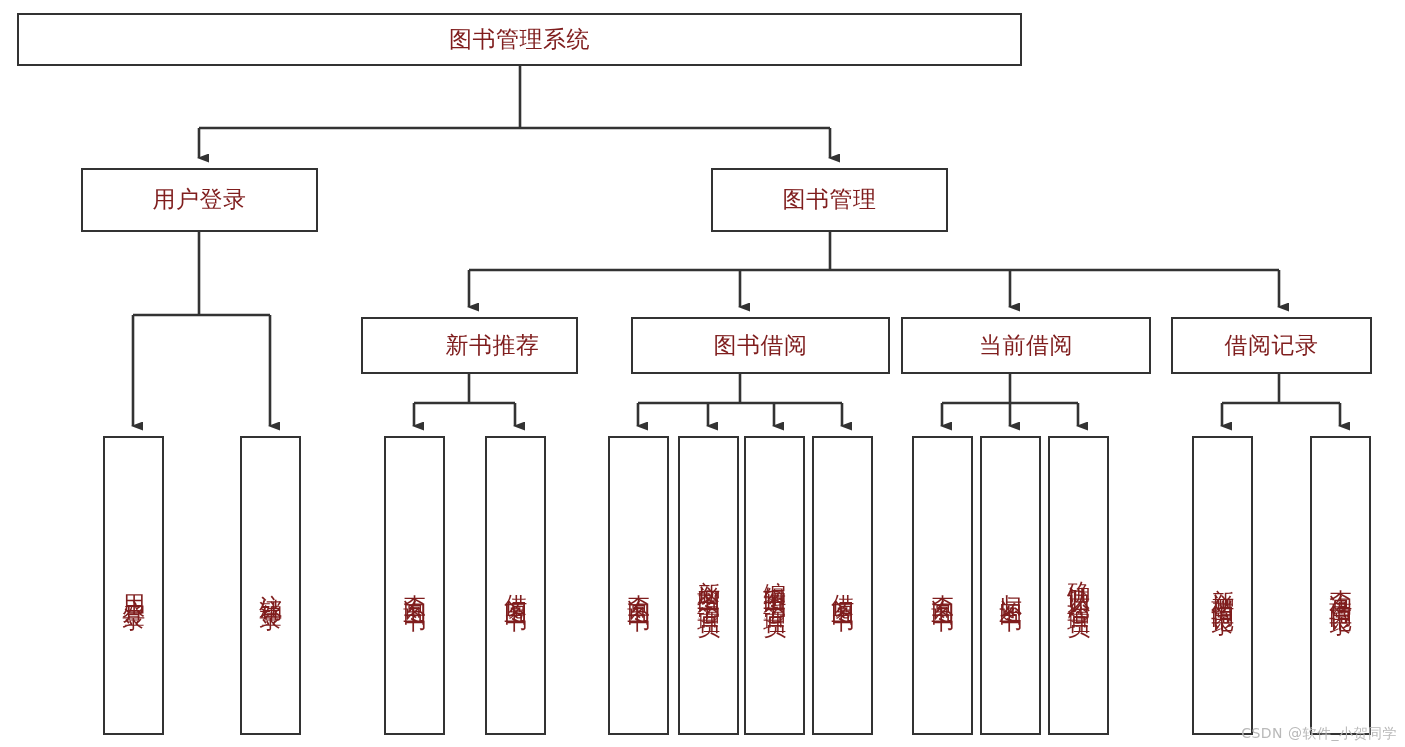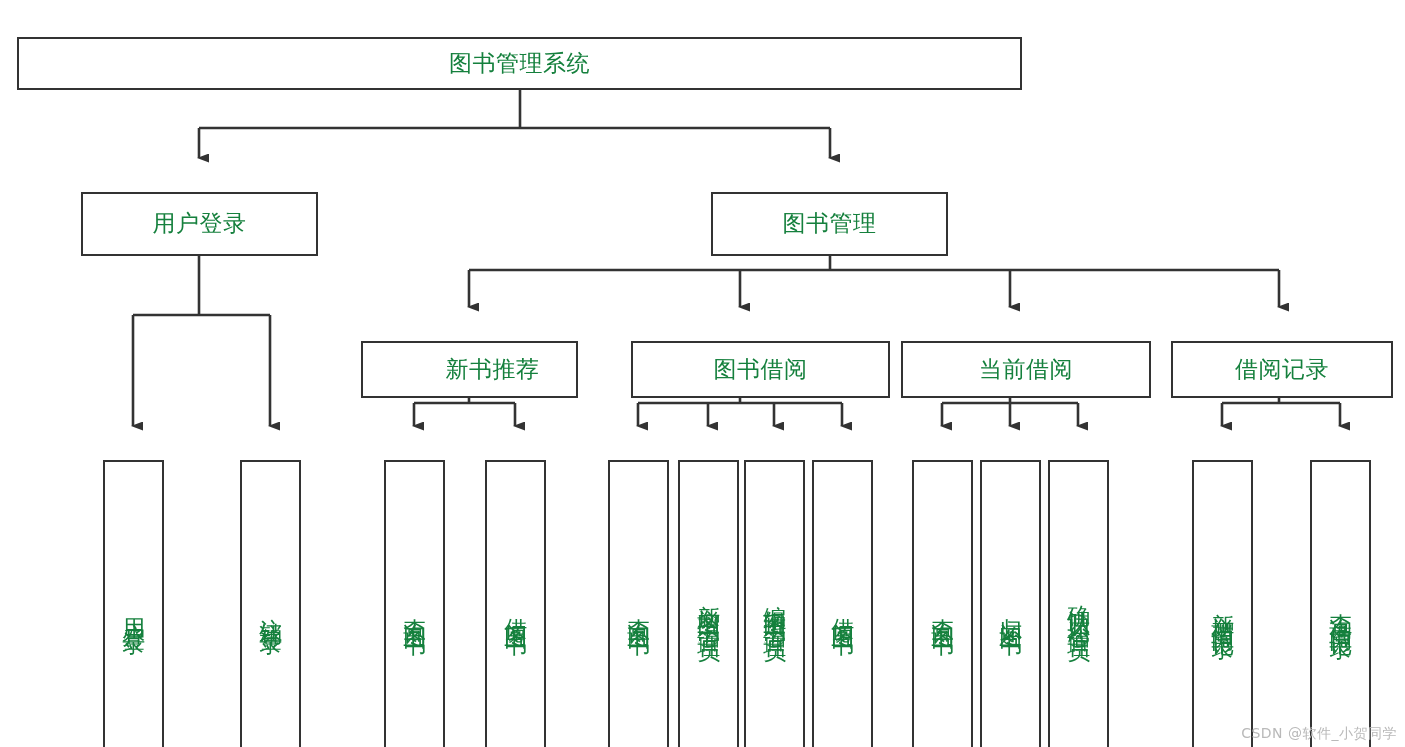--- a/index.html
+++ b/index.html
@@ -27,23 +27,22 @@
     pointer-events: none;
   }
   .node {
     position: absolute;
     box-sizing: border-box;
     background: #ffffff;
     border: 2.5px solid #333333;
     display: flex;
     align-items: center;
     justify-content: center;
-    color: #15803d;
+    color: #7f1d1d;
     line-height: 1.18;
-    margin-top: 24px;
   }
   .node .label {
     display: block;
     text-align: center;
     white-space: pre-line;
   }
   .node.horizontal .label {
     font-size: 23px;
     letter-spacing: 0.5px;
   }
@@ -137,21 +136,21 @@
 
   <div class="node horizontal" style="left:361px; top:317px; width:217px; height:57px;padding-left:46px;">
     <span class="label">新书推荐</span>
   </div>
   <div class="node horizontal" style="left:631px; top:317px; width:259px; height:57px;">
     <span class="label">图书借阅</span>
   </div>
   <div class="node horizontal" style="left:901px; top:317px; width:250px; height:57px;">
     <span class="label">当前借阅</span>
   </div>
-  <div class="node horizontal" style="left:1171px; top:317px; width:222px; height:57px;">
+  <div class="node horizontal" style="left:1171px; top:317px; width:201px; height:57px;">
     <span class="label">借阅记录</span>
   </div>
 
   <div class="node vertical" style="left:103px; top:436px; width:61px; height:299px;">
     <span class="label">用户登录</span>
   </div>
   <div class="node vertical" style="left:240px; top:436px; width:61px; height:299px;">
     <span class="label">注销登录</span>
   </div>
 

